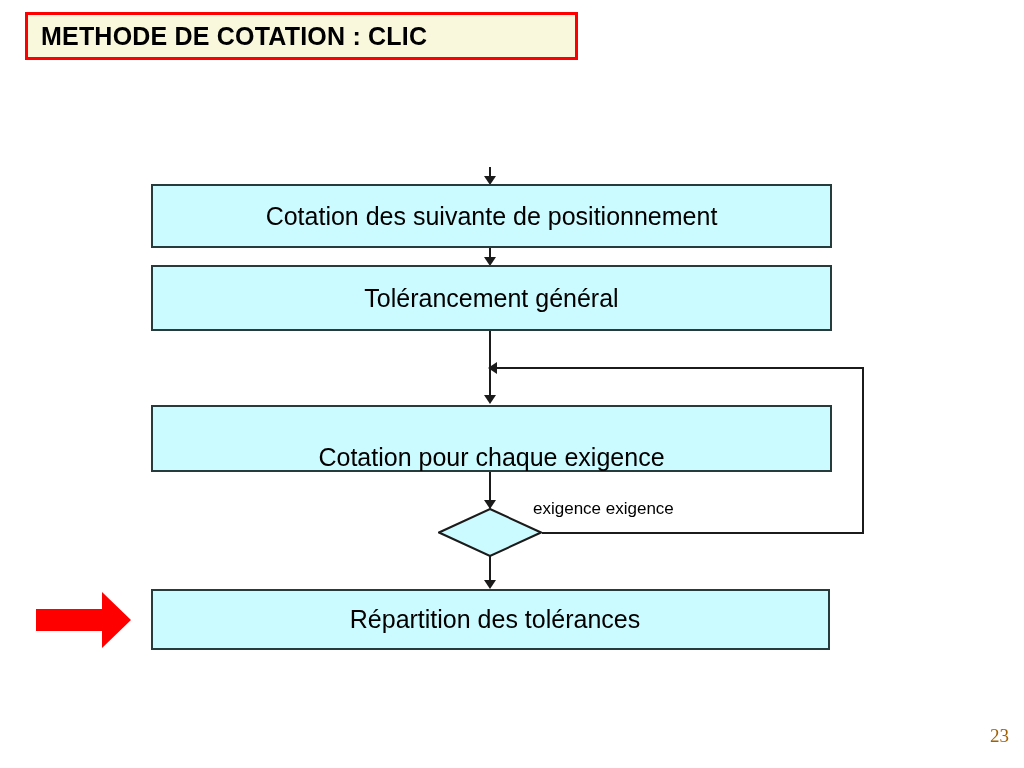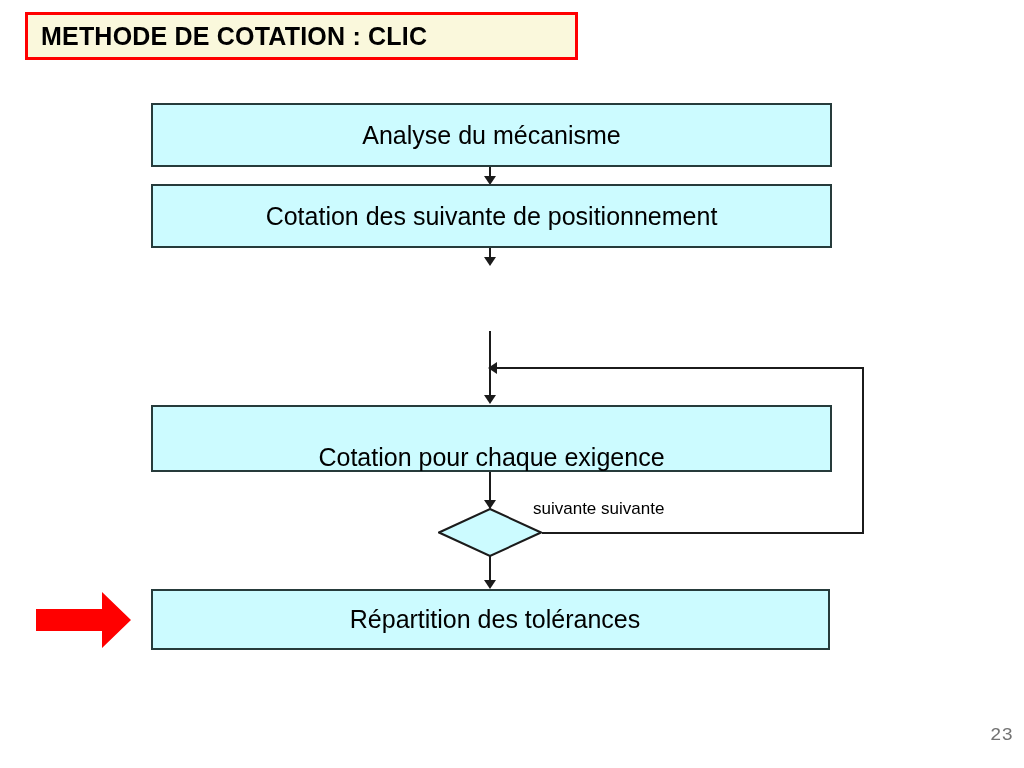--- a/index.html
+++ b/index.html
@@ -144,70 +144,70 @@
     top: 590px;
     width: 96px;
     height: 60px;
   }
 
   
   .page-number {
     position: absolute;
     left: 990px;
     top: 726px;
-    font-family: Liberation Mono, monospace;
+    font-family: Liberation Serif, serif;
     font-size: 19px;
     line-height: 1;
-    color: #737373;
+    color: #a16207;
   }
 </style>
 </head>
 <body>
 
 <div id="slide">
 
   <div class="title-banner">
     <span class="title-text">METHODE DE COTATION : CLIC</span>
   </div>
 
-  <div class="proc-box" id="box-analyse">
-    <span class="proc-label">Analyse du mécanisme</span>
-  </div>
 
   <div class="vline" id="conn1-line"></div>
   <div class="arrow-down" id="conn1-head"></div>
 
   <div class="proc-box" id="box-cotation-surf">
     <span class="proc-label">Cotation des suivante de positionnement</span>
   </div>
 
   <div class="vline" id="conn2-line"></div>
   <div class="arrow-down" id="conn2-head"></div>
 
+  <div class="proc-box" id="box-tolerancement">
+    <span class="proc-label">Tolérancement général</span>
+  </div>
 
   <div class="vline" id="conn3-line"></div>
   <div class="arrow-down" id="conn3-head"></div>
 
   <div class="hline" id="loop-h-bottom"></div>
   <div class="vline" id="loop-v-right"></div>
   <div class="hline" id="loop-h-top"></div>
   <div class="arrow-left" id="loop-head"></div>
 
   <div class="proc-box" id="box-cotation-exig">
     <span class="proc-label">Cotation pour chaque exigence</span>
   </div>
 
   <div class="vline" id="conn4-line"></div>
   <div class="arrow-down" id="conn4-head"></div>
 
   <svg id="decision-diamond" viewBox="0 0 104 49">
     <polygon points="52,1 103,24.5 52,48 1,24.5" fill="#CCFBFF" stroke="#1B1B1B" stroke-width="2"></polygon>
   </svg>
 
-  <span class="loop-label">suivante suivante</span>
+  <span class="loop-label">exigence exigence</span>
 
   <div class="vline" id="conn5-line"></div>
   <div class="arrow-down" id="conn5-head"></div>
 
   <svg id="red-pointer" viewBox="0 0 96 60">
     <polygon points="0,19 66,19 66,2 95,30 66,58 66,41 0,41" fill="#FF0000"></polygon>
   </svg>
 
   <div class="proc-box" id="box-repartition">
     <span class="proc-label">Répartition des tolérances</span>

